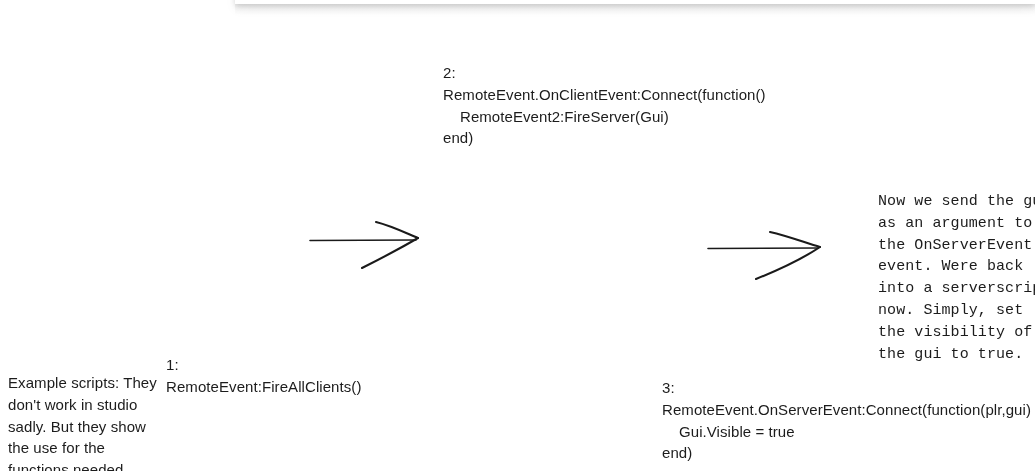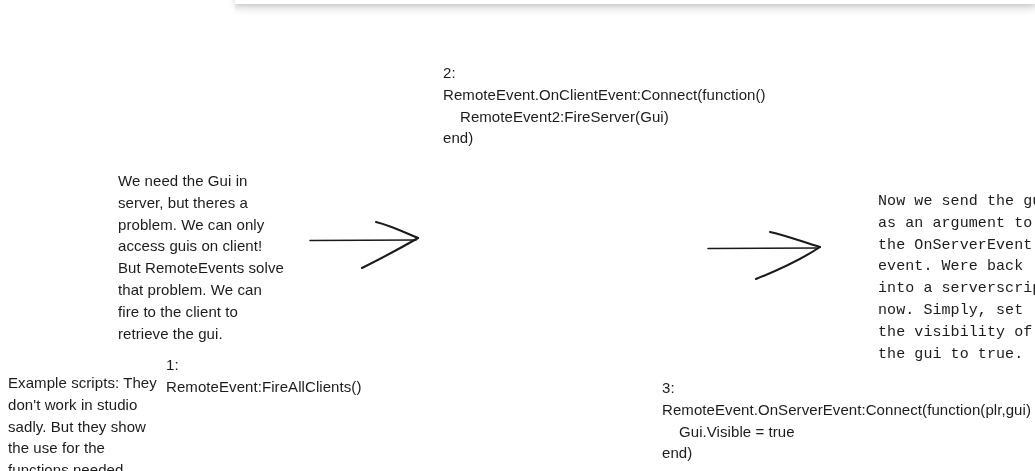--- a/index.html
+++ b/index.html
@@ -91,21 +91,20 @@
 <div id="canvas">
 
   <div class="panel-fade"></div>
   <div class="panel-edge"></div>
 
   <div class="tblock code" id="code-2">2:
 RemoteEvent.OnClientEvent:Connect(function()
     RemoteEvent2:FireServer(Gui)
 end)</div>
 
-  <div class="tblock" id="para-left">We need the Gui in server, but theres a problem. We can only access guis on client! But RemoteEvents solve that problem. We can fire to the client to retrieve the gui.</div>
 
 
   <div class="tblock" id="para-right">Now we send the gui as an argument to the OnServerEvent event. Were back into a serverscript now. Simply, set the visibility of the gui to true.</div>
 
   <div class="tblock" id="note-left">Example scripts: They don't work in studio sadly. But they show the use for the functions needed.</div>
 
   <div class="tblock code" id="code-1">1:
 RemoteEvent:FireAllClients()</div>
 
   <div class="tblock code" id="code-3">3:

